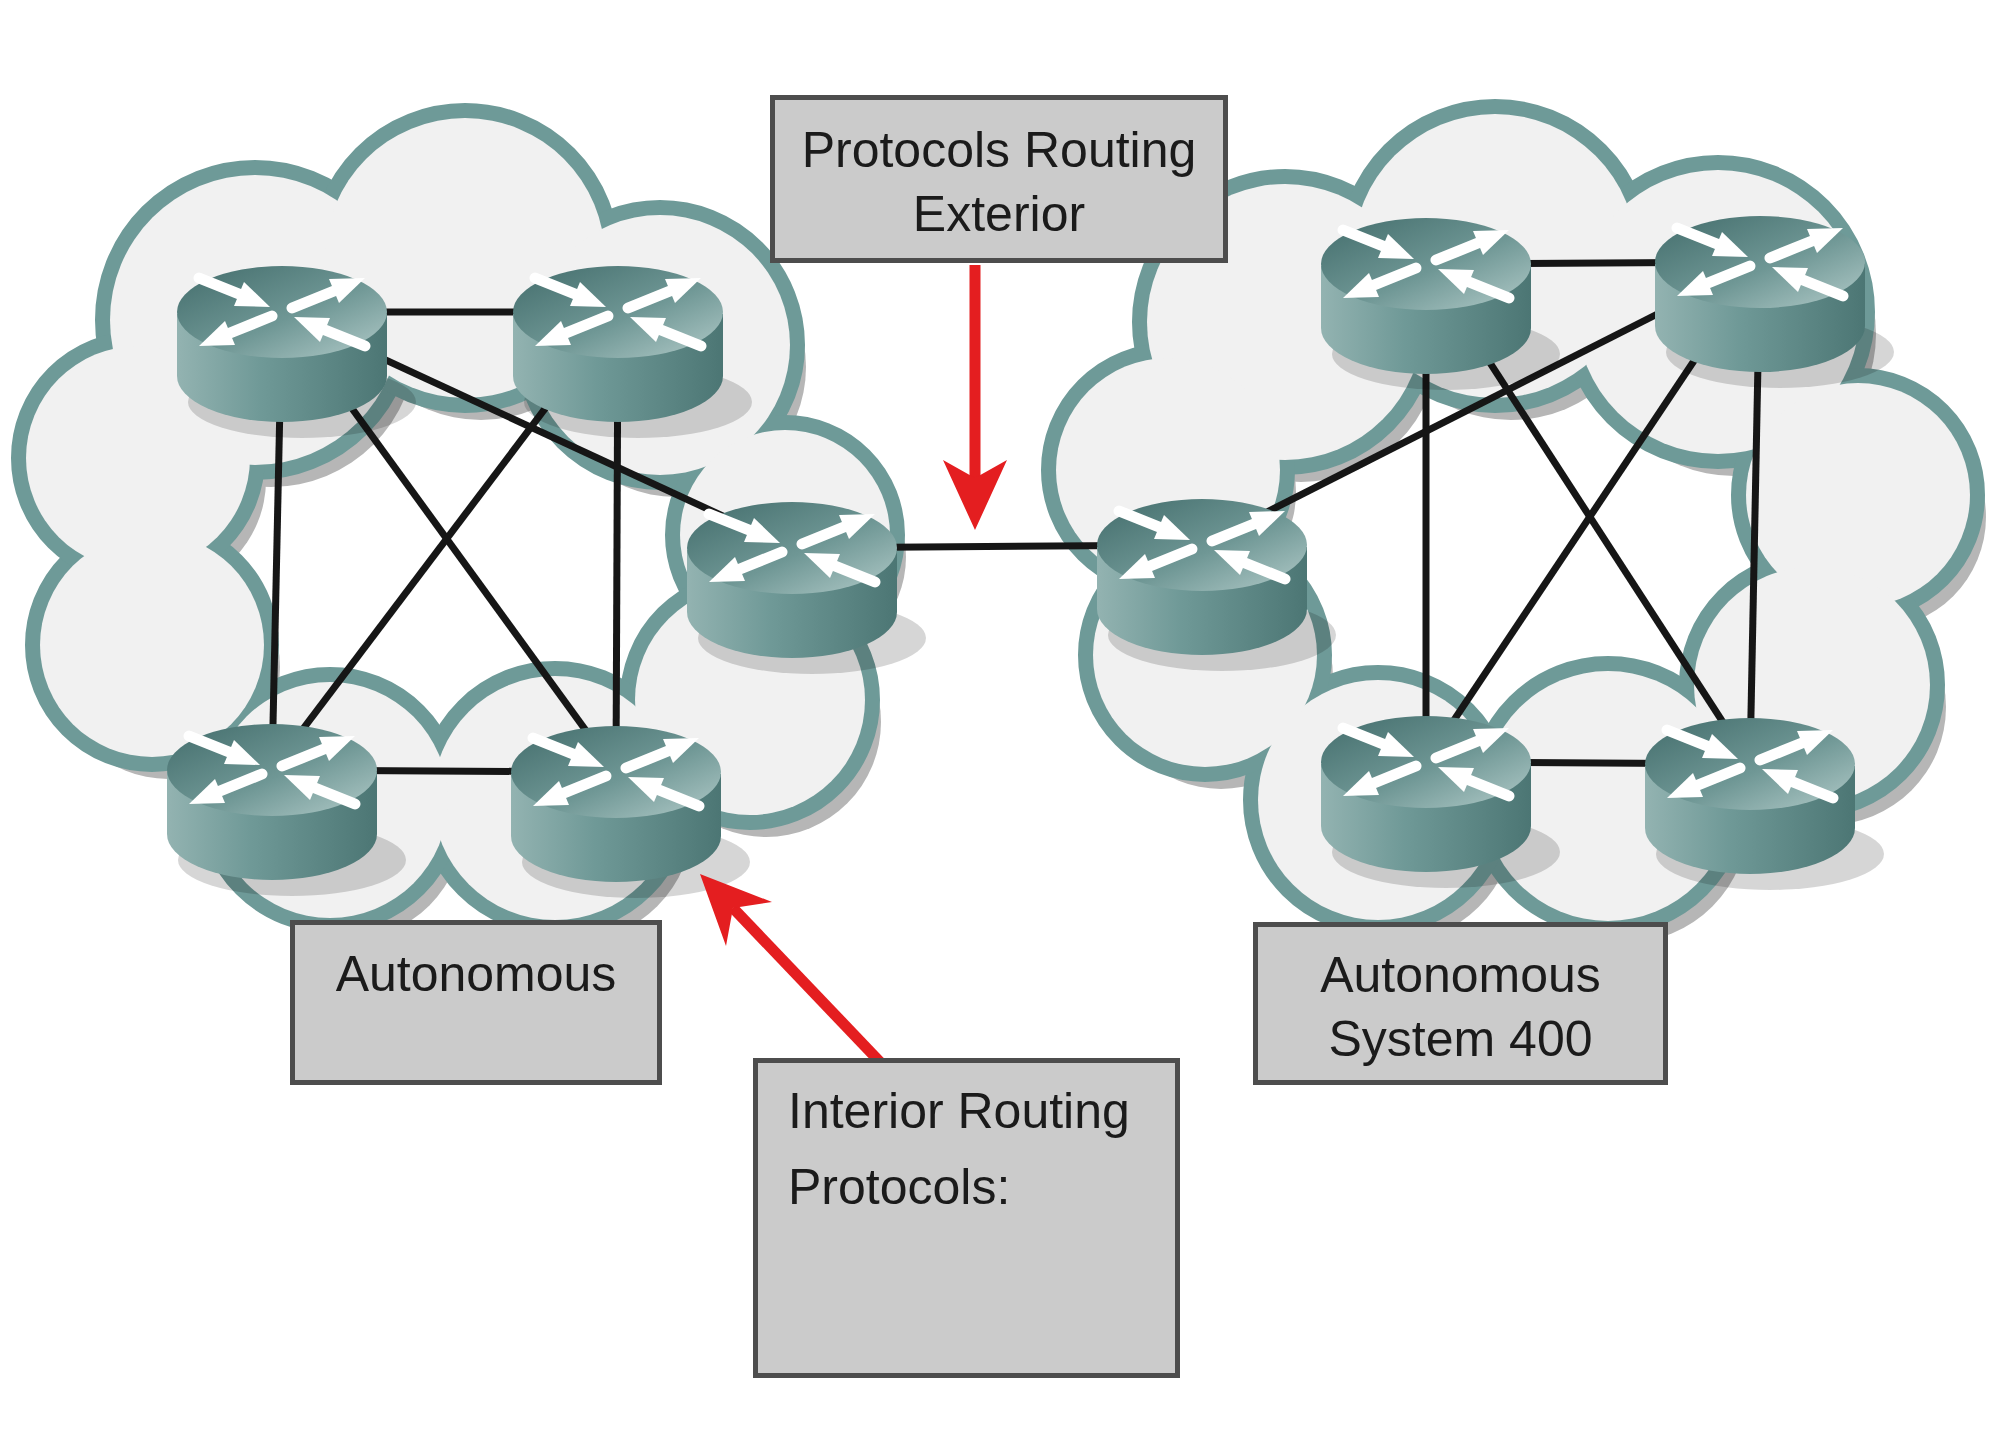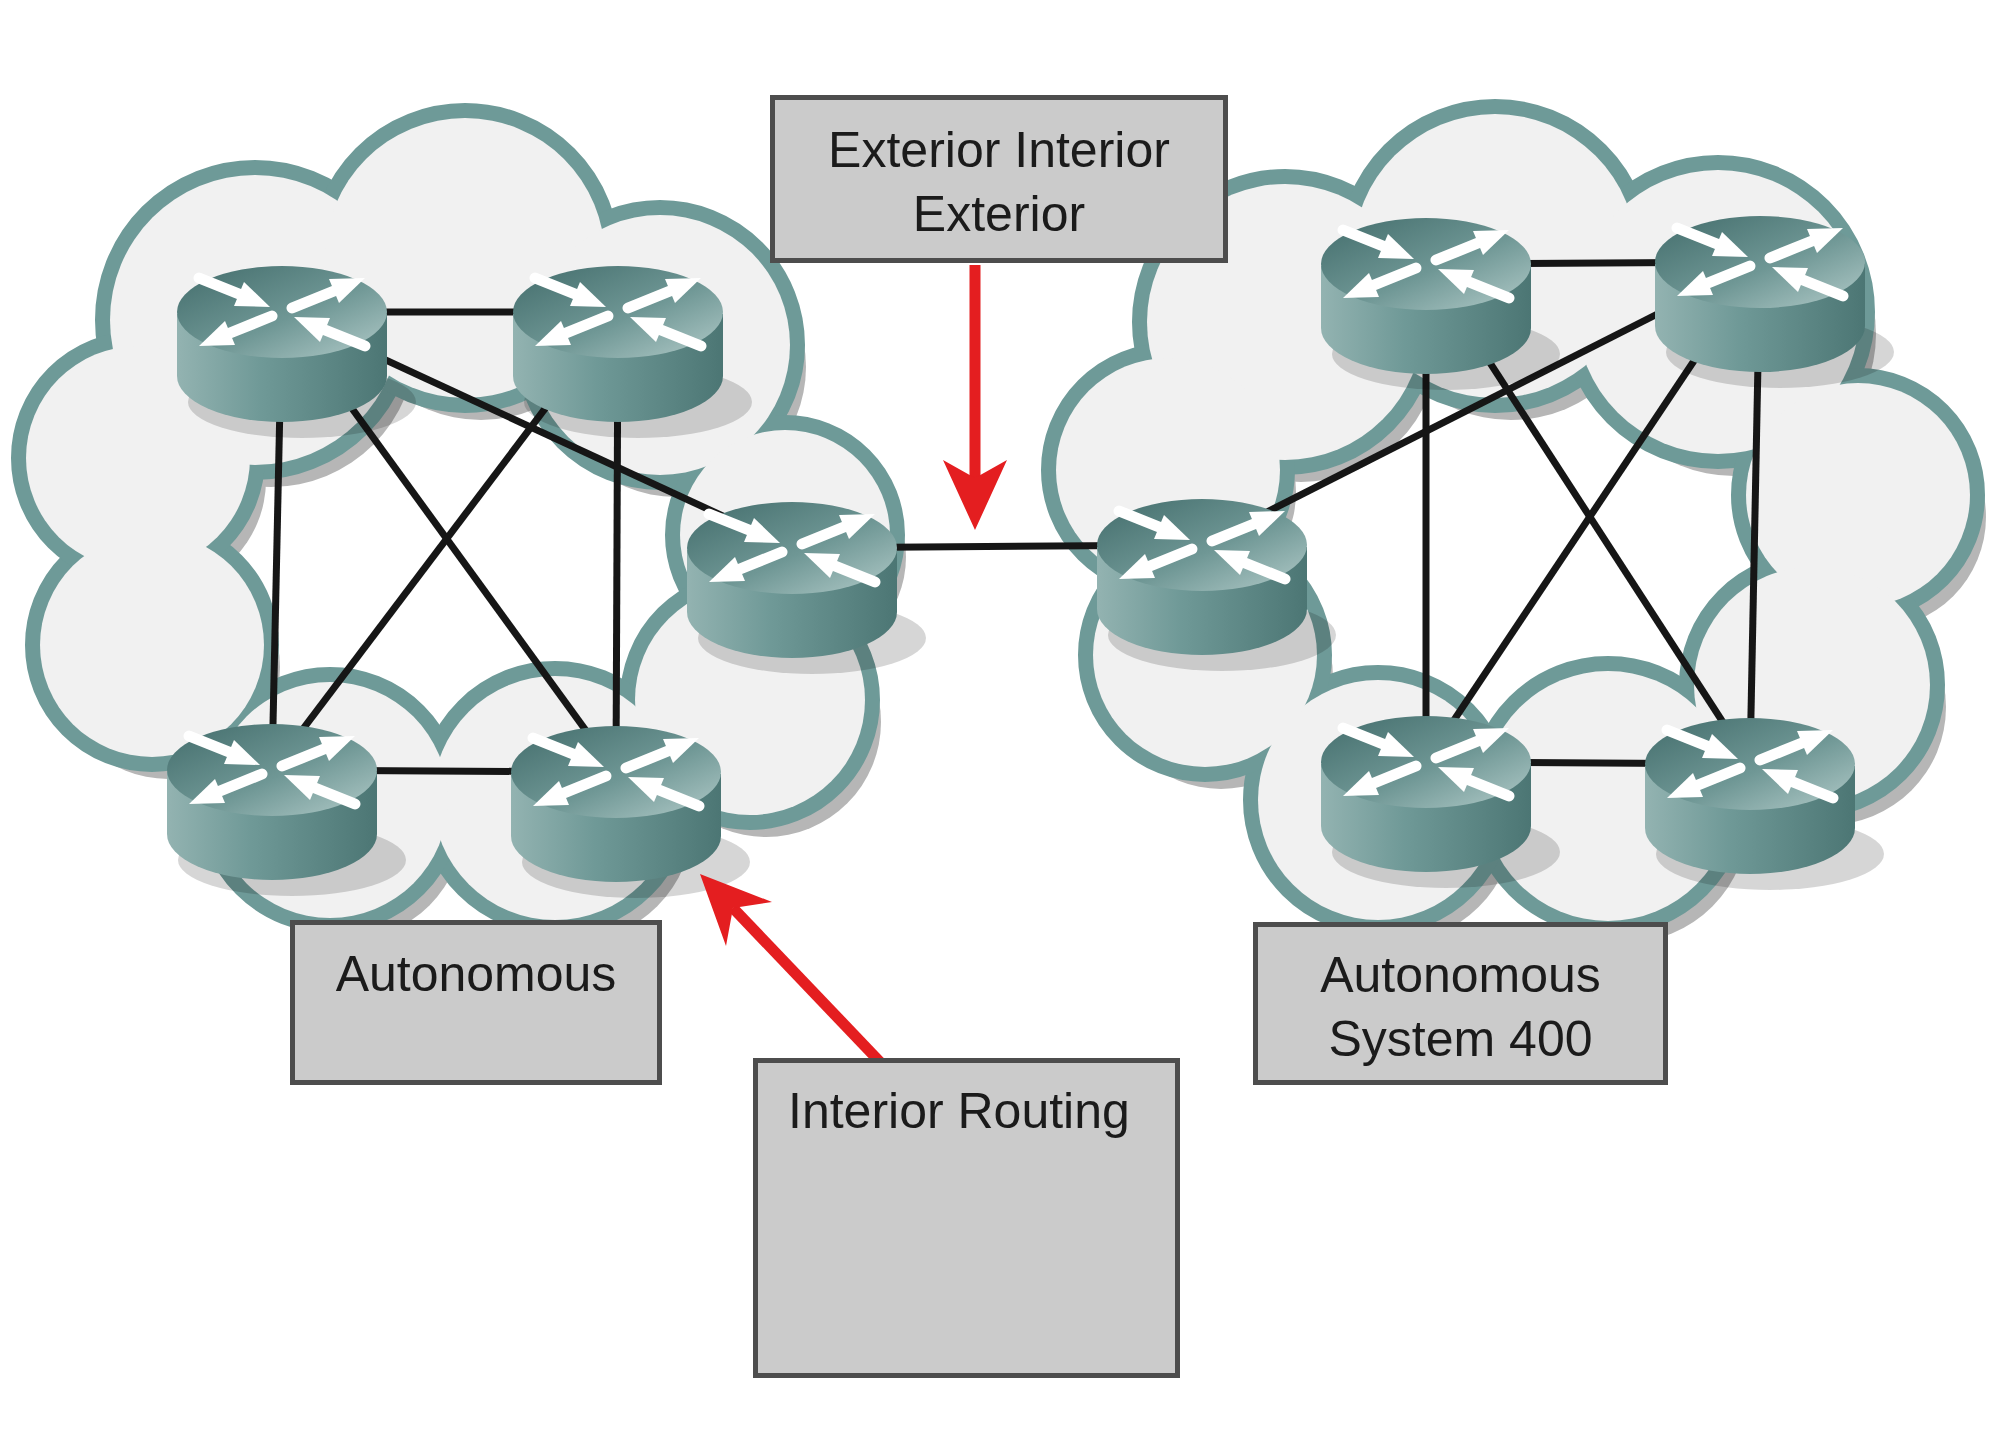--- a/index.html
+++ b/index.html
@@ -173,30 +173,31 @@
       <polygon points="975,530 943,460 975,478 1007,460"></polygon>
     </g>
 
     <g fill="#e41e20">
       <line x1="880" y1="1062" x2="733" y2="908" stroke="#e41e20" stroke-width="11"></line>
       <polygon points="700,874 772,902 733,908 726,946"></polygon>
     </g>
   </svg>
 
   <div class="label-box centered box-exterior">
-    <div>Exterior Interior</div>
+    <div>Protocols Routing</div>
     <div>Exterior</div>
   </div>
 
   <div class="label-box centered box-as100">
     <div>Autonomous</div>
   </div>
 
   <div class="label-box centered box-as200">
     <div>Autonomous</div>
     <div>System 400</div>
   </div>
 
   <div class="label-box box-interior">
     <div>Interior Routing</div>
+    <div>Protocols:</div>
   </div>
 
 </div>
 
 </body></html>

